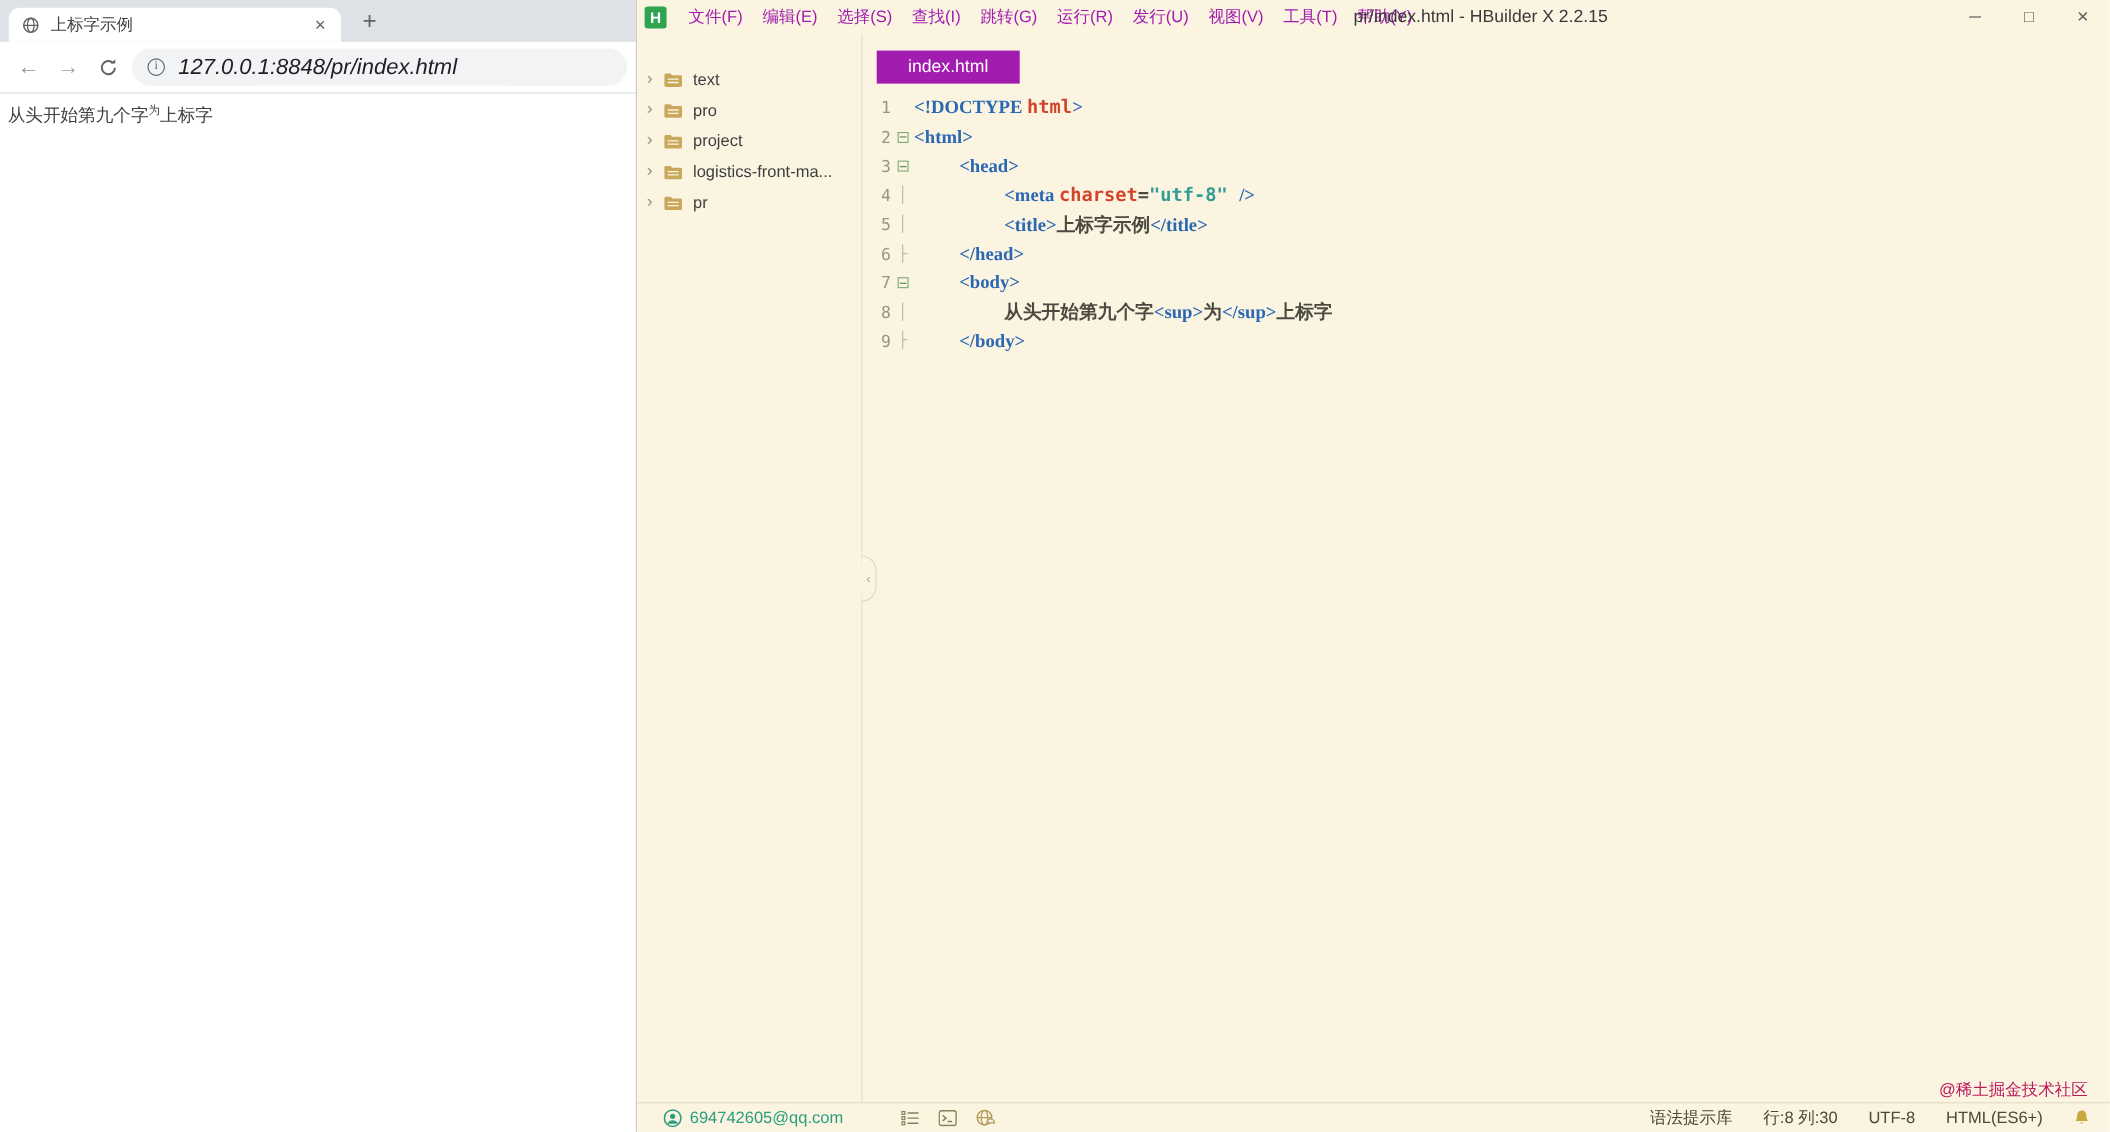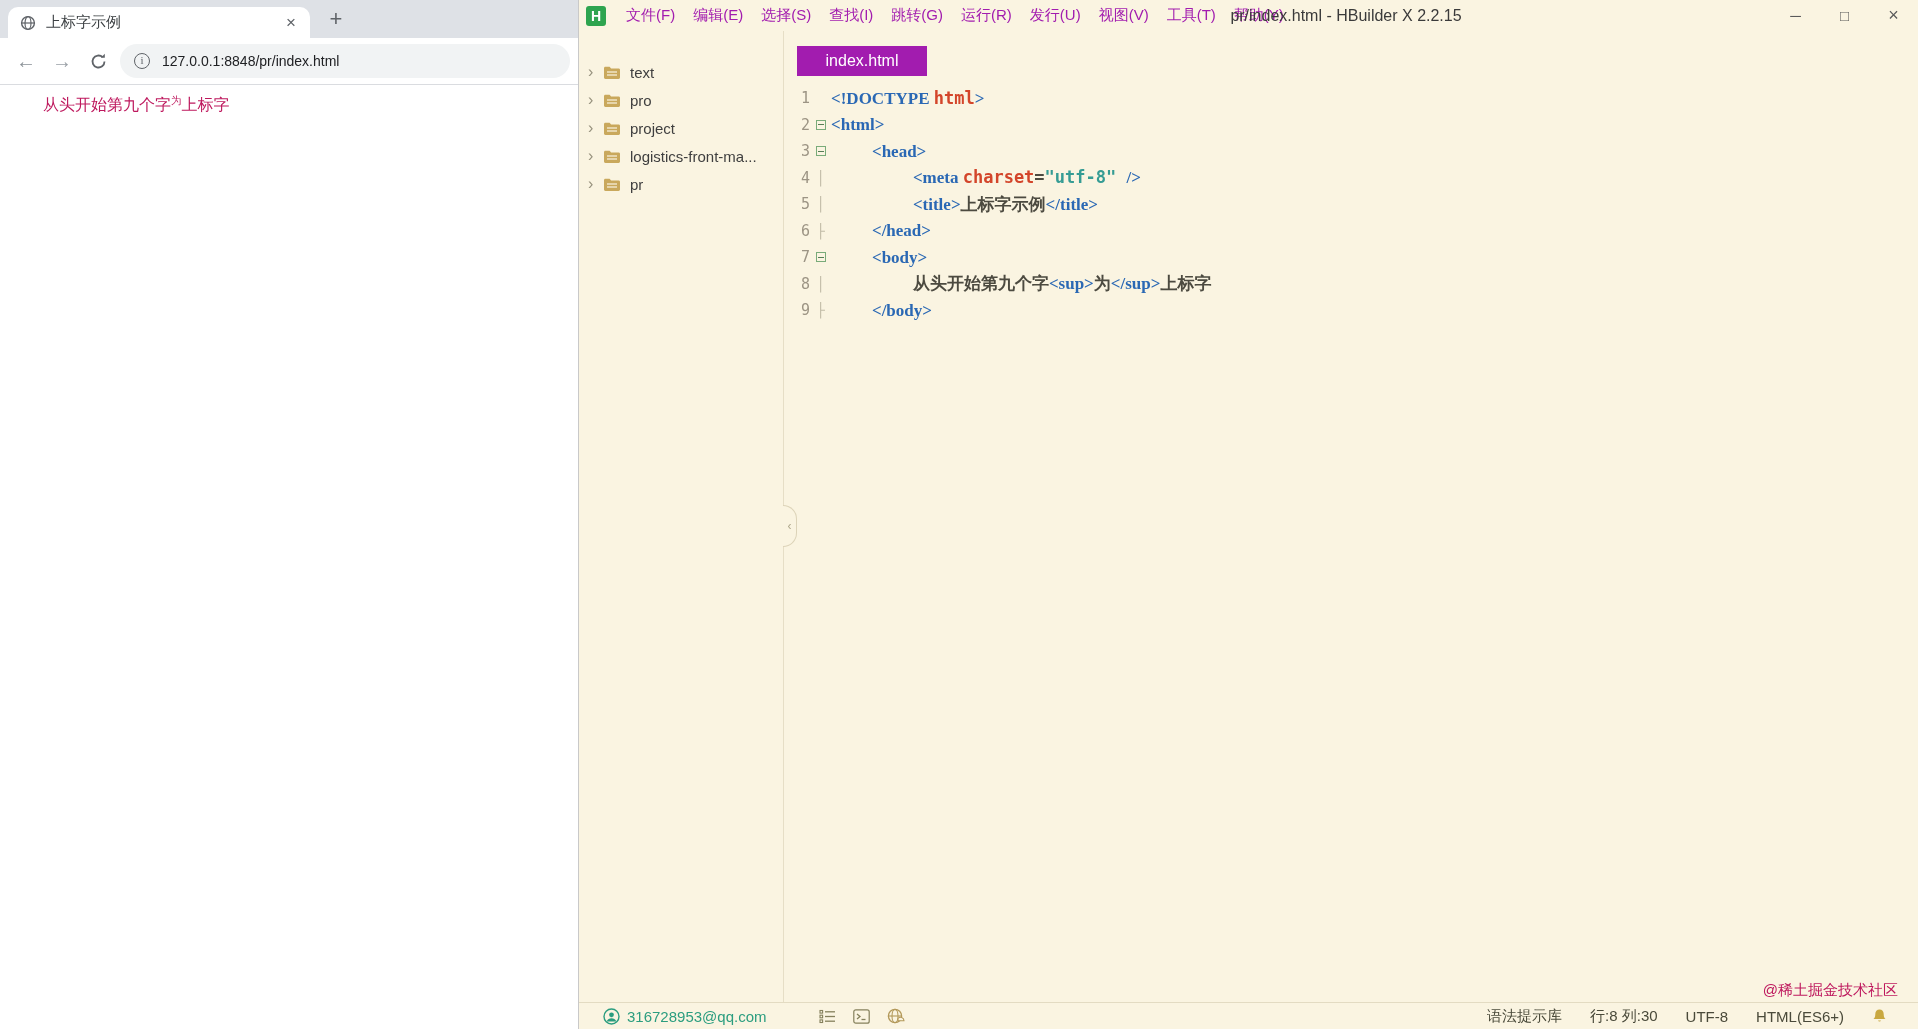--- a/index.html
+++ b/index.html
@@ -16,22 +16,22 @@
   .newtab { position:absolute; left:322px; top:6px; width:28px; height:28px; text-align:center;
             line-height:26px; font-size:22px; color:#5F6368; border-radius:50%; }
   .btoolbar { height:47px; background:#fff; border-bottom:1px solid #DADCE0; display:flex; align-items:center; padding:0 8px; }
   .navbtn { width:36px; text-align:center; font-size:20px; color:#9AA0A6; }
   .navbtn.back { color:#8A9096; }
   .reload { width:36px; display:flex; justify-content:center; }
   .addressbar { flex:1; height:34px; background:#F1F3F4; border-radius:17px; display:flex; align-items:center;
                 padding:0 14px; margin-left:4px; }
   .info-icon { width:16px; height:16px; border:1.6px solid #5F6368; border-radius:50%; color:#5F6368;
                font-size:11px; line-height:13px; text-align:center; font-family:"Liberation Serif",serif; flex-shrink:0; }
-  .url { margin-left:12px; font-size:14px; color:#202124; white-space:nowrap; }
-  .page { padding:9px 7px; font-size:16px; color:#be185d;margin-left:36px; }
+  .url { margin-left:12px; font-size:20px; color:#202124; white-space:nowrap;font-style:italic; }
+  .page { padding:9px 7px; font-size:16px; color:#404040; }
   .page sup { font-size:10.5px; }
 
   
   .hbx { position:absolute; left:578px; top:0; width:1340px; height:1029px; background:#FAF4E1;
          border-left:1px solid #C9C9C9; display:flex; flex-direction:column; }
   .titlebar { height:31px; position:relative; display:flex; align-items:center; flex-shrink:0; }
   .logo { width:20px; height:20px; background:#2EA44F; border-radius:3px; color:#fff; font-weight:bold;
           font-size:14px; text-align:center; line-height:20px; margin-left:7px; flex-shrink:0; }
   .menubar { display:flex; align-items:center; margin-left:11px; }
   .menu-item { font-size:15px; color:#a21caf; padding:0 9px; }
@@ -69,21 +69,21 @@
   .collapse-handle { position:absolute; left:204px; top:474px; width:14px; height:42px; background:#FAF4E1;
                      border:1px solid #DCD3B8; border-left:none; border-radius:0 21px 21px 0;
                      display:flex; align-items:center; justify-content:center; z-index:3; }
   .collapse-handle span { color:#AFA88C; font-size:12px; }
 
   .statusbar { height:27px; border-top:1px solid #E3DBC2; display:flex; align-items:center;
                font-size:15px; color:#4A4A3A; position:relative; flex-shrink:0; }
   .sb-left { display:flex; align-items:center; margin-left:24px; }
   .email { color:#2B9D7F; margin-left:7px; }
   .sb-icons { display:flex; align-items:center; gap:17px; margin-left:52px; }
-  .sb-right { position:absolute; right:31px; display:flex; align-items:center; gap:28px; }
+  .sb-right { position:absolute; right:18px; display:flex; align-items:center; gap:28px; }
   .icon { display:inline-flex; align-items:center; justify-content:center; }
 </style>
 </head>
 <body>
 
 <div class="browser">
   <div class="tabstrip">
     <div class="btab">
       <span class="icon">
         <svg width="16" height="16" viewBox="0 0 16 16">
@@ -265,21 +265,21 @@
 
   <div class="statusbar">
     <div class="sb-left">
       <span class="icon">
         <svg width="17" height="17" viewBox="0 0 17 17">
             <circle cx="8.5" cy="8.5" r="7.5" fill="none" stroke="#2B9D7F" stroke-width="1.4"></circle>
             <circle cx="8.5" cy="6.8" r="2.4" fill="#2B9D7F"></circle>
             <path d="M3.6 13.6c1-2.4 2.8-3.3 4.9-3.3s3.9.9 4.9 3.3" fill="#2B9D7F"></path>
           </svg>
       </span>
-      <span class="email">316728953@qq.com</span>
+      <span class="email">694742605@qq.com</span>
     </div>
     <div class="sb-icons">
       <span class="icon">
         <svg width="17" height="15" viewBox="0 0 17 15">
             <rect x="1" y="1.5" width="2.6" height="2.6" fill="none" stroke="#85805C" stroke-width="1.1"></rect>
             <line x1="6" y1="2.8" x2="16" y2="2.8" stroke="#85805C" stroke-width="1.3"></line>
             <rect x="1" y="6.2" width="2.6" height="2.6" fill="none" stroke="#85805C" stroke-width="1.1"></rect>
             <line x1="6" y1="7.5" x2="16" y2="7.5" stroke="#85805C" stroke-width="1.3"></line>
             <rect x="1" y="10.9" width="2.6" height="2.6" fill="none" stroke="#85805C" stroke-width="1.1"></rect>
             <line x1="6" y1="12.2" x2="16" y2="12.2" stroke="#85805C" stroke-width="1.3"></line>

